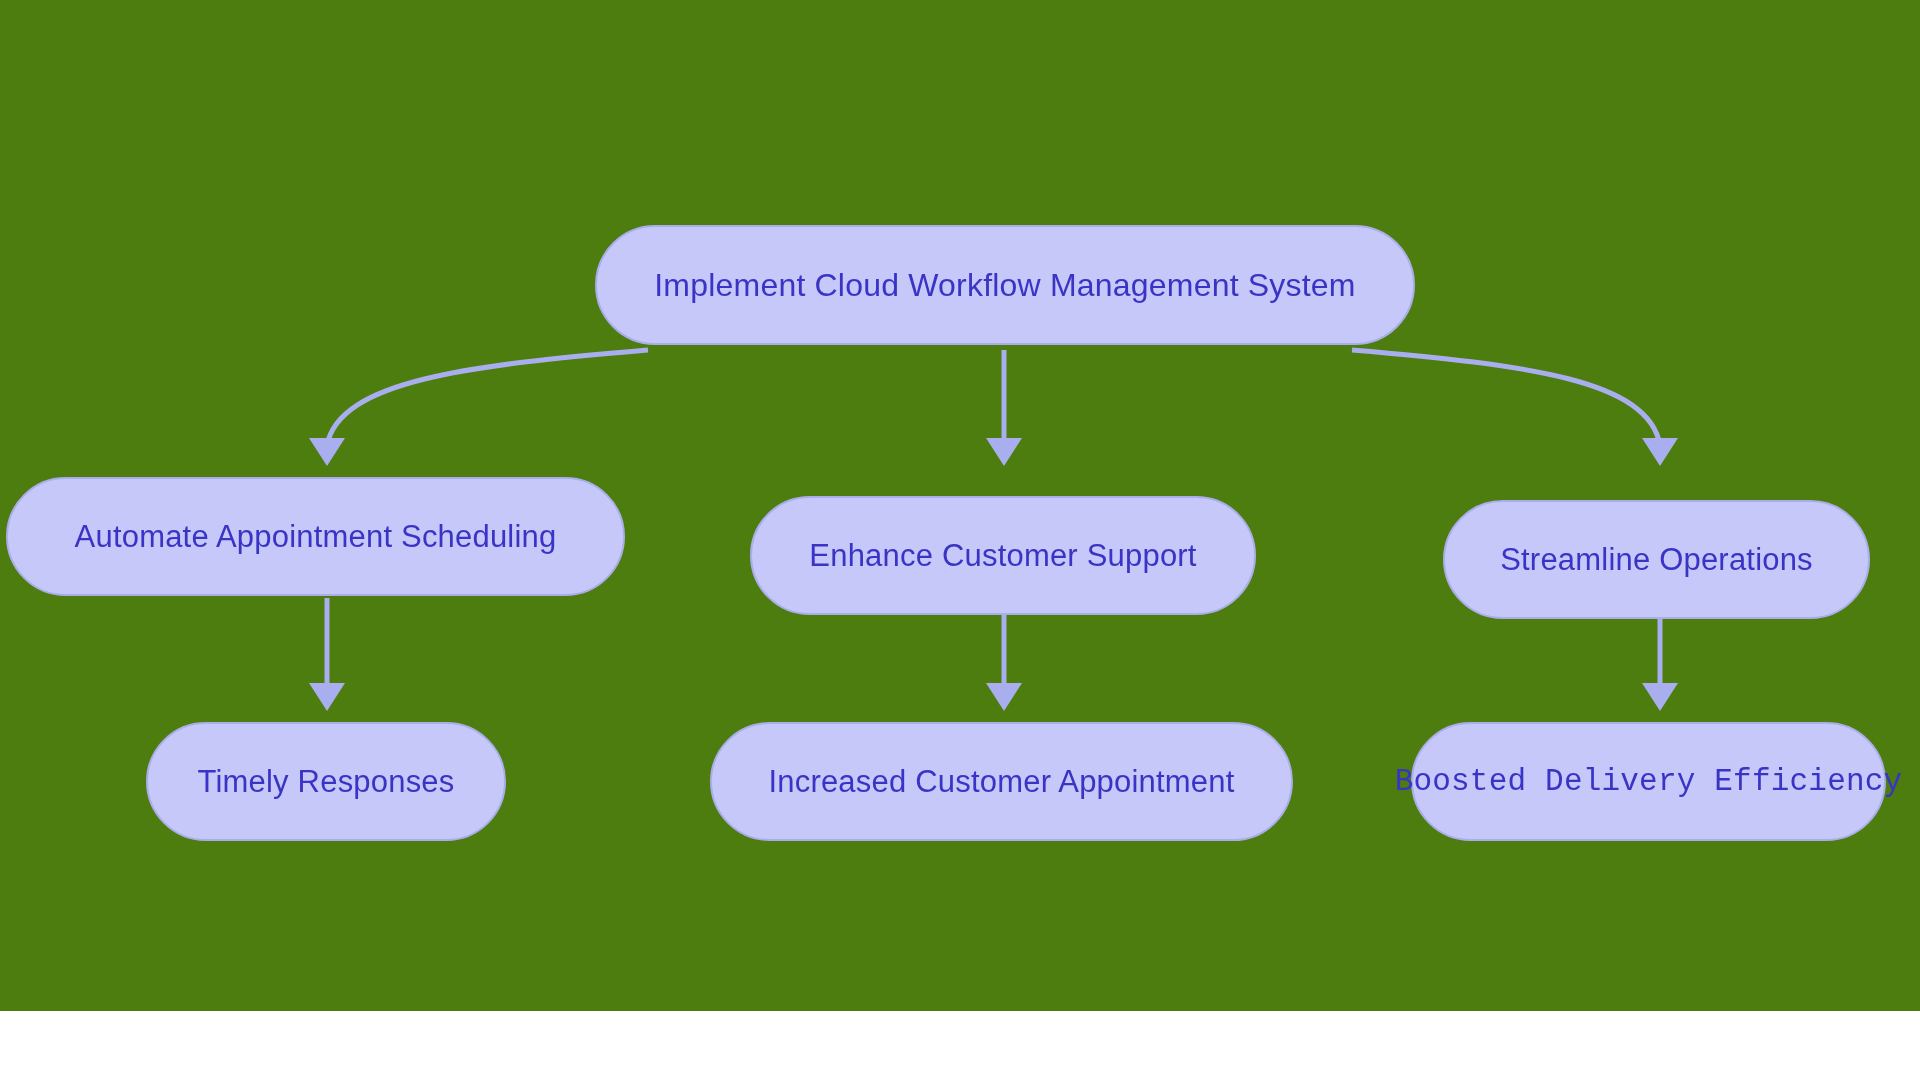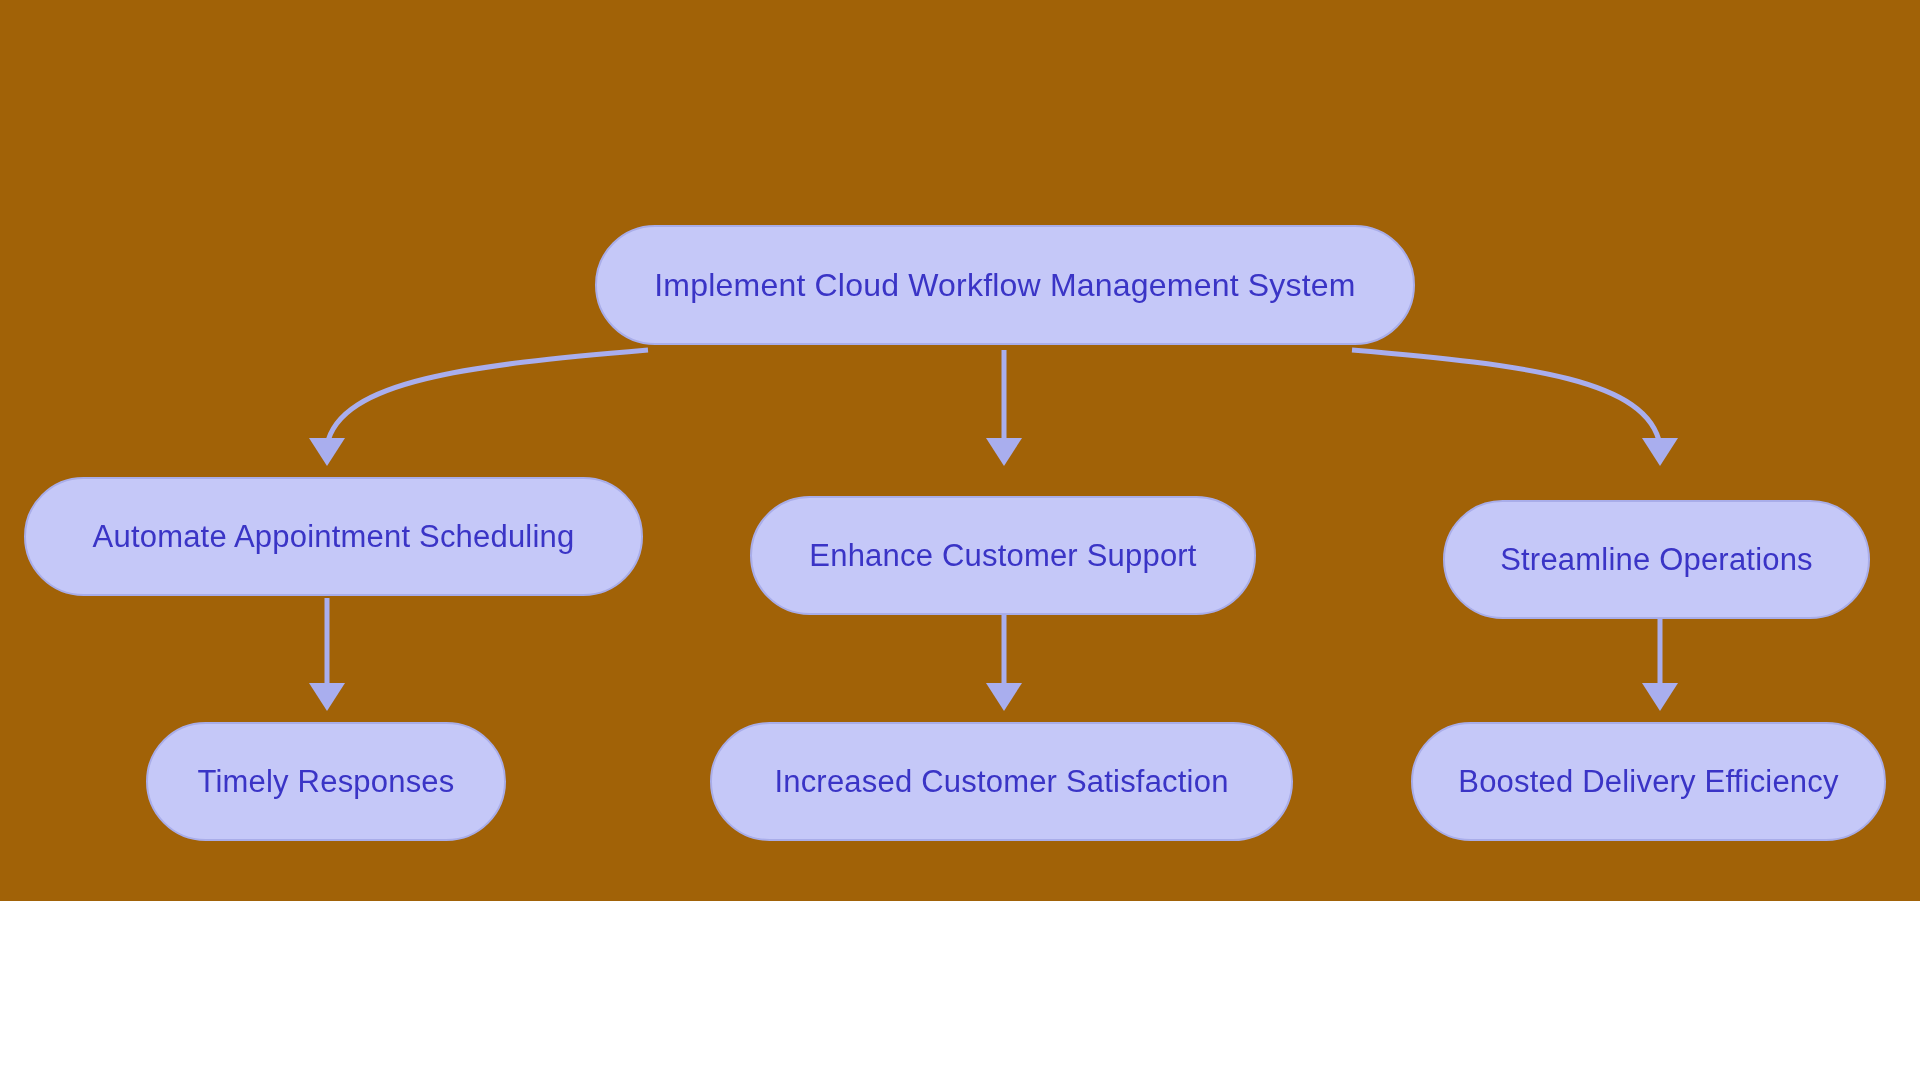--- a/index.html
+++ b/index.html
@@ -9,22 +9,22 @@
   }
   body {
     width: 1920px;
     height: 1083px;
     overflow: hidden;
     font-family: "Liberation Sans", sans-serif;
   }
   #canvas {
     position: relative;
     width: 1920px;
-    height: 901px;
-    background: #a16207;
+    height: 1011px;
+    background: #4d7c0f;
   }
   #edge-layer {
     position: absolute;
     left: 0;
     top: 0;
     width: 1920px;
     height: 1083px;
     pointer-events: none;
   }
   .node {
@@ -63,37 +63,37 @@
       <path d="M 1004 598 L 1004 690" fill="none" stroke="#a9aeee" stroke-width="5" stroke-linecap="butt"></path>
       <polygon points="986,683 1022,683 1004,711" fill="#a9aeee"></polygon>
       <path d="M 1660 598 L 1660 690" fill="none" stroke="#a9aeee" stroke-width="5" stroke-linecap="butt"></path>
       <polygon points="1642,683 1678,683 1660,711" fill="#a9aeee"></polygon>
     </svg>
 
   <div class="node" style="left: 595px; top: 225px; width: 820px; height: 120px; font-size: 32px; background: rgb(197, 200, 248); border-color: rgb(169, 173, 233); color: rgb(58, 52, 198);">
     <span class="node-label">Implement Cloud Workflow Management System</span>
   </div>
 
-  <div class="node" style="left: 24px; top: 477px; width: 619px; height: 119px; font-size: 31px; background: rgb(197, 200, 248); border-color: rgb(169, 173, 233); color: rgb(58, 52, 198);">
+  <div class="node" style="left: 6px; top: 477px; width: 619px; height: 119px; font-size: 31px; background: rgb(197, 200, 248); border-color: rgb(169, 173, 233); color: rgb(58, 52, 198);">
     <span class="node-label">Automate Appointment Scheduling</span>
   </div>
 
   <div class="node" style="left: 750px; top: 496px; width: 506px; height: 119px; font-size: 31px; background: rgb(197, 200, 248); border-color: rgb(169, 173, 233); color: rgb(58, 52, 198);">
     <span class="node-label">Enhance Customer Support</span>
   </div>
 
   <div class="node" style="left: 1443px; top: 477px; width: 427px; height: 119px; font-size: 31px; background: rgb(197, 200, 248); border-color: rgb(169, 173, 233); color: rgb(58, 52, 198); margin-top: 23px;">
     <span class="node-label">Streamline Operations</span>
   </div>
 
   <div class="node" style="left: 146px; top: 722px; width: 360px; height: 119px; font-size: 31px; background: rgb(197, 200, 248); border-color: rgb(169, 173, 233); color: rgb(58, 52, 198); justify-content: center;">
     <span class="node-label">Timely Responses</span>
   </div>
 
   <div class="node" style="left: 710px; top: 722px; width: 583px; height: 119px; font-size: 31px; background: rgb(197, 200, 248); border-color: rgb(169, 173, 233); color: rgb(58, 52, 198);">
-    <span class="node-label">Increased Customer Satisfaction</span>
+    <span class="node-label">Increased Customer Appointment</span>
   </div>
 
-  <div class="node" style="left: 1411px; top: 722px; width: 475px; height: 119px; font-size: 31px; background: rgb(197, 200, 248); border-color: rgb(169, 173, 233); color: rgb(58, 52, 198);">
+  <div class="node" style="left: 1411px; top: 722px; width: 475px; height: 119px; font-size: 31px; background: rgb(197, 200, 248); border-color: rgb(169, 173, 233); color: rgb(58, 52, 198); font-family: Liberation Mono, monospace;">
     <span class="node-label">Boosted Delivery Efficiency</span>
   </div>
 
 </div>
 
 </body></html>

